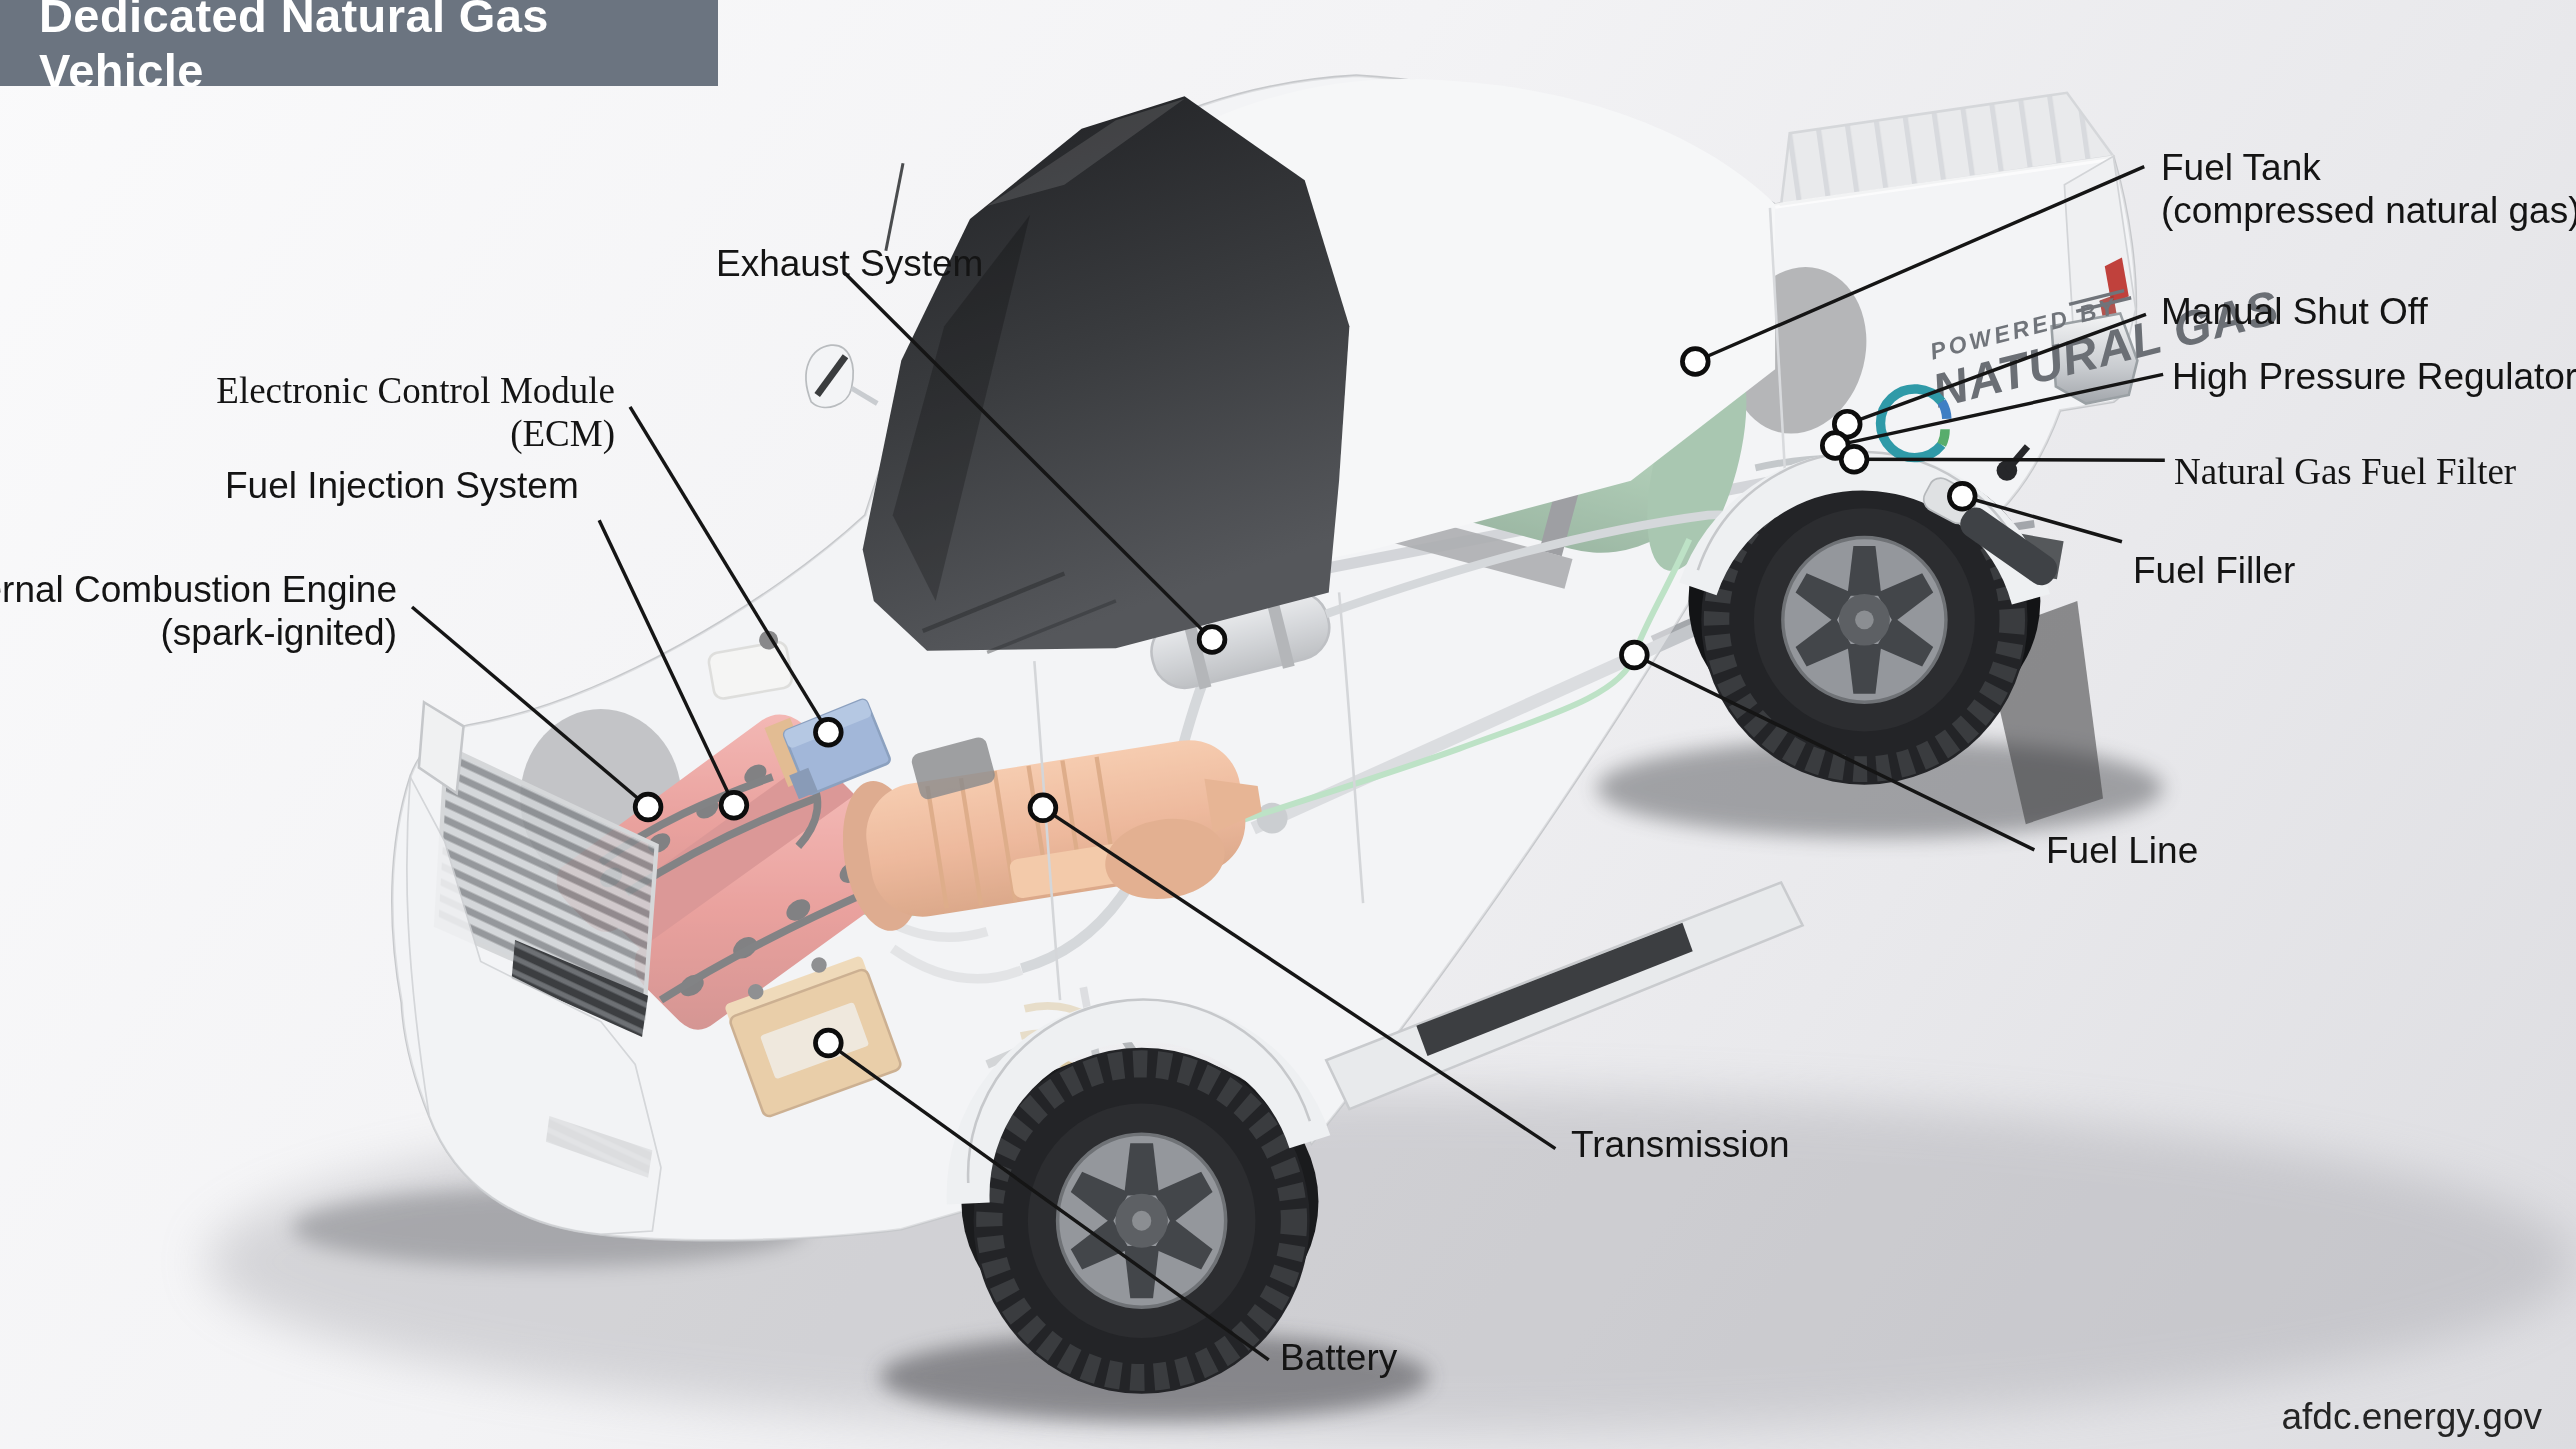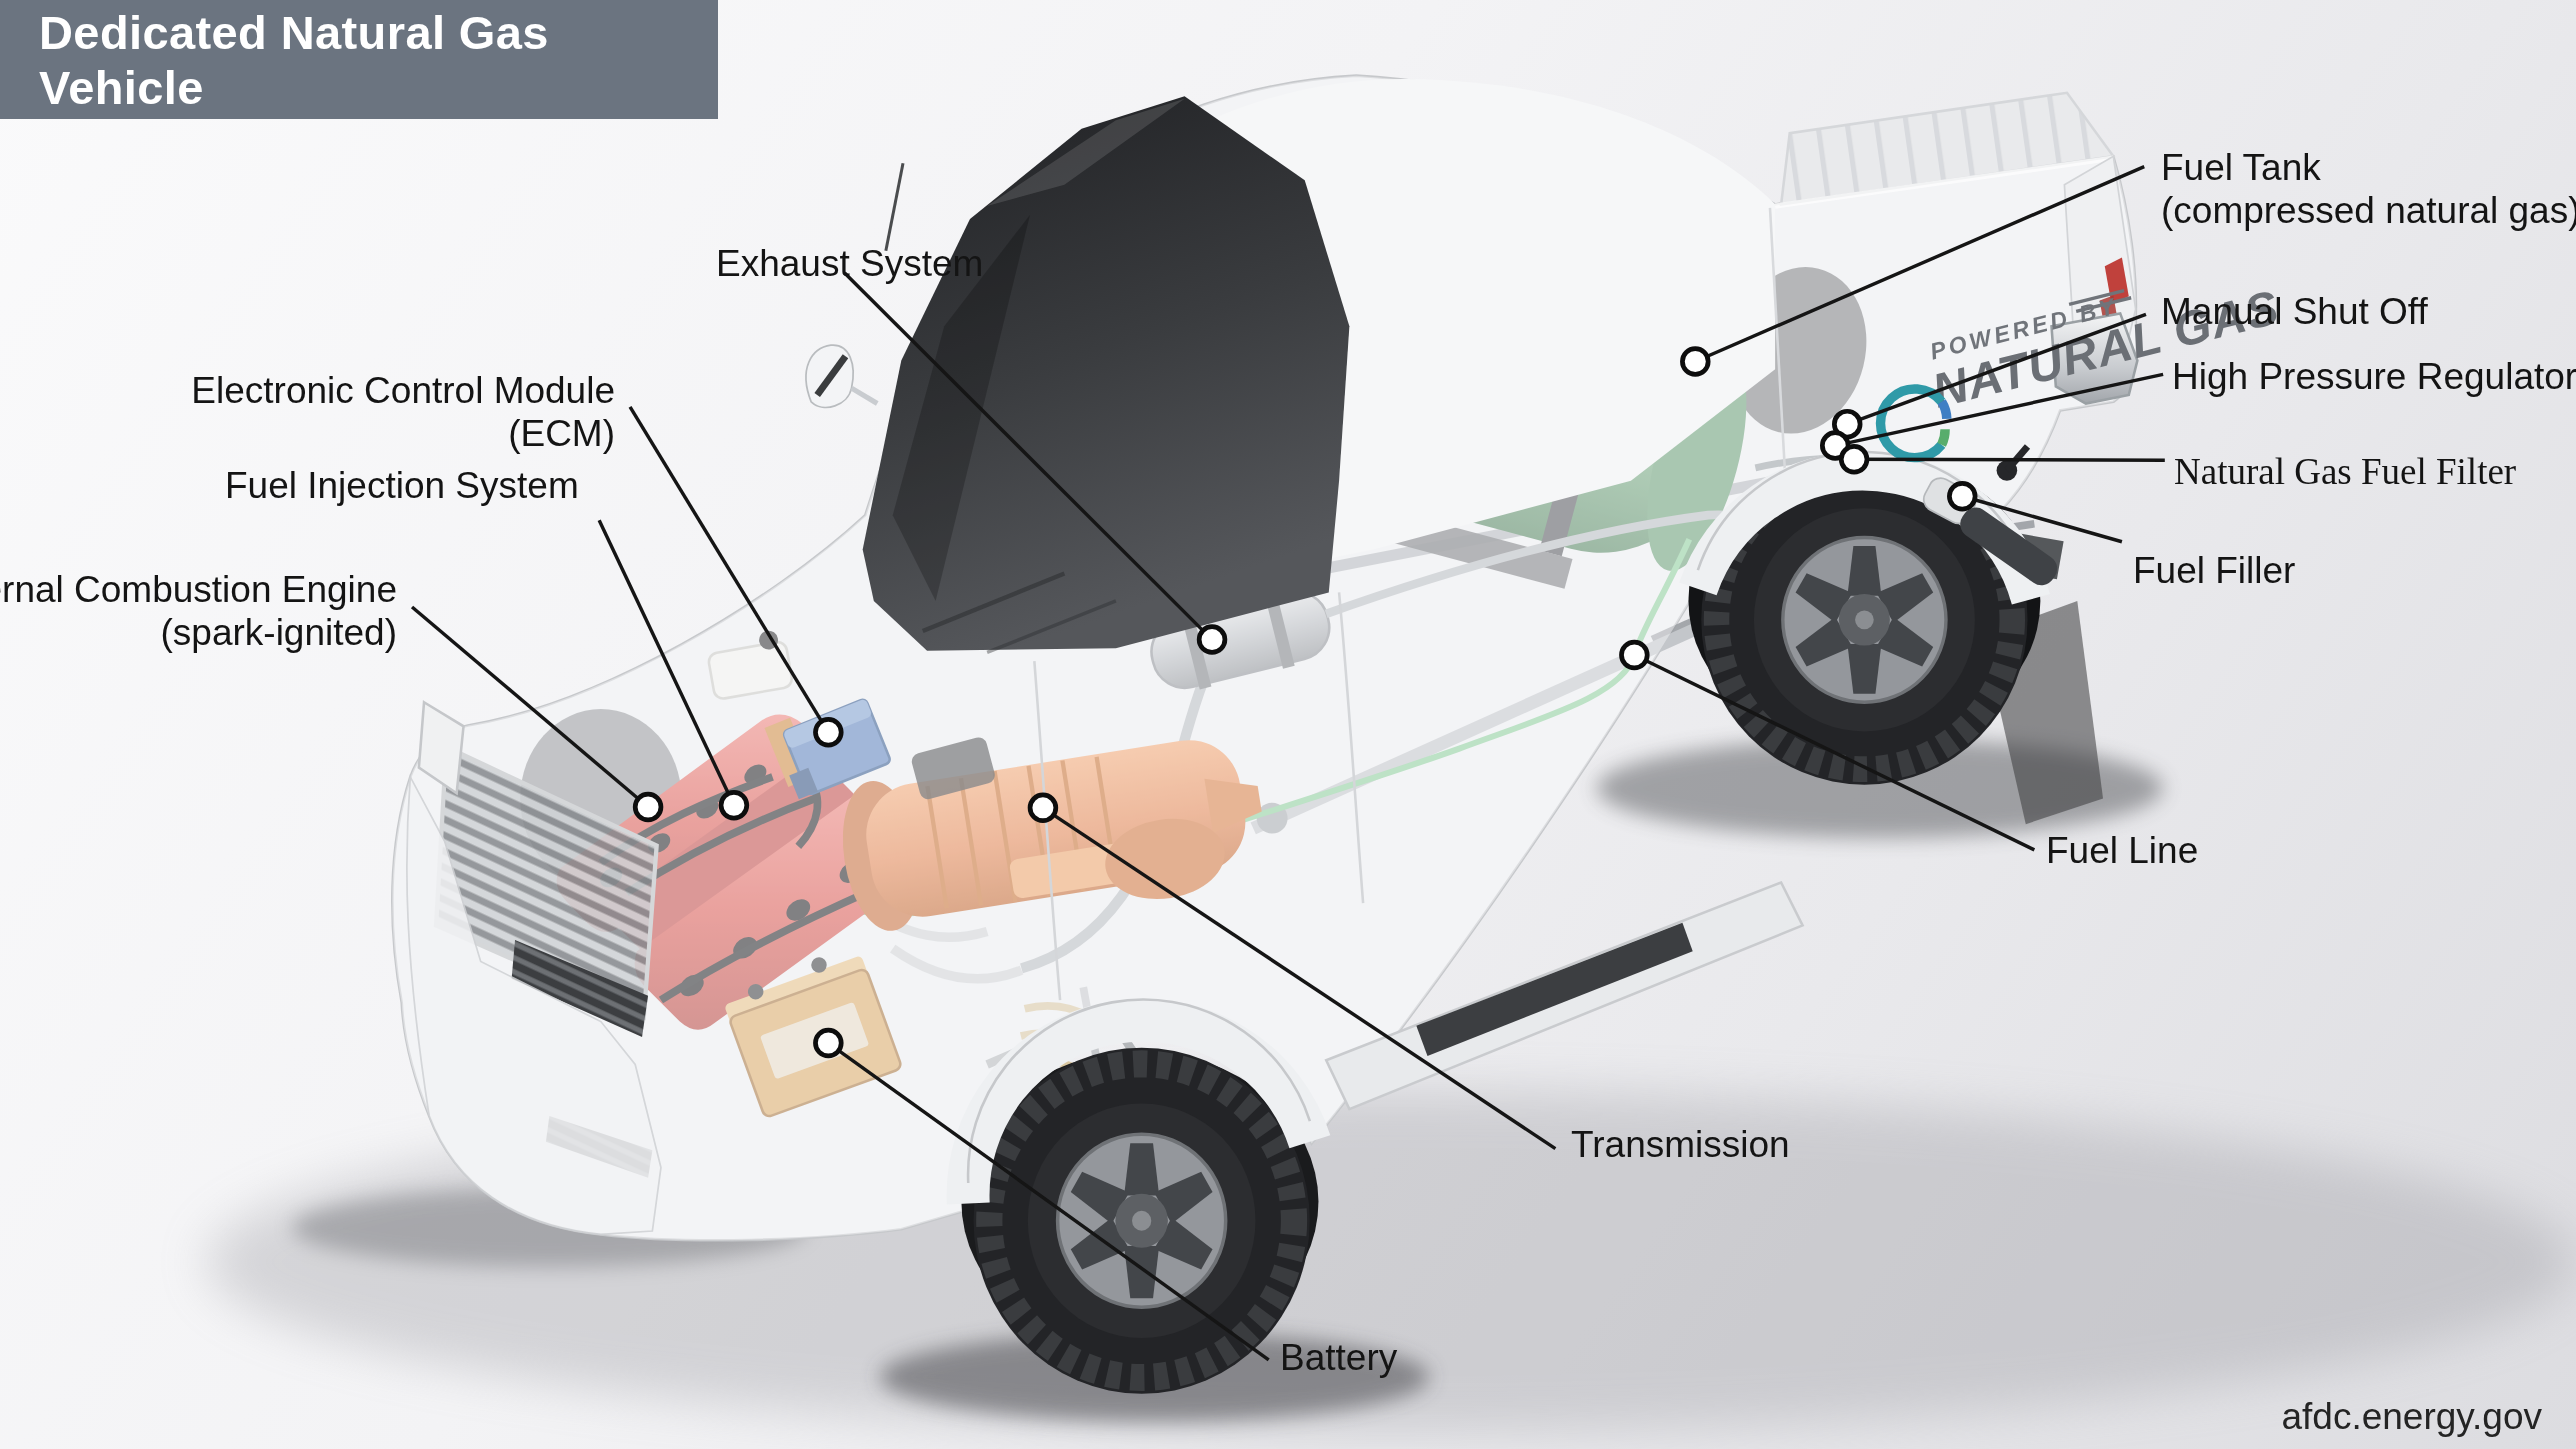--- a/index.html
+++ b/index.html
@@ -2,21 +2,21 @@
 <html style="font-size:13.7px"><head>
 <meta charset="utf-8">
 <style>
   html,body{margin:0;padding:0;background:#e9e9ec;}
   #stage{position:relative;width:2576px;height:1450px;overflow:hidden;
          font-family:"Liberation Sans",sans-serif;
          background:linear-gradient(125deg,#fafafb 0%,#f3f3f5 40%,#e9e9ec 70%,#dcdce0 100%);}
   #art{position:absolute;left:0;top:0;width:2576px;height:1450px;}
   .label{position:absolute;font-size:37px;line-height:43px;color:#141414;white-space:nowrap;}
   .label.r{text-align:right;}
-  #title-bar{position:absolute;left:0;top:0;width:718px;height:119px;background:#6b7480;
+  #title-bar{position:absolute;left:0;top:0;width:718px;height:86px;background:#6b7480;
              display:flex;align-items:center;}
   #title-bar span{color:#ffffff;font-size:47px;font-weight:bold;padding-left:39px;letter-spacing:0.4px;}
   #site-credit{position:absolute;right:34px;top:1396px;font-size:37px;color:#242424;}
 </style>
 </head>
 <body>
 
 <div id="stage">
 
   <svg id="art" viewBox="0 0 3001 1689" xmlns="http://www.w3.org/2000/svg">
@@ -346,21 +346,21 @@
       <circle cx="965" cy="1215" r="15"></circle>
     </g>
   </svg>
 
   <div id="title-bar">
     <span>Dedicated Natural Gas Vehicle</span>
   </div>
 
   <div class="label" style="left:668px;top:242px;margin-left:48px;">Exhaust System</div>
 
-  <div class="label r" style="right:1961px;top:369px;">
+  <div class="label r" style="right:1961px;top:369px;font-family:Liberation Serif, serif;">
     <div>Electronic Control Module</div>
     <div>(ECM)</div>
   </div>
 
   <div class="label" style="left:225px;top:464px;">Fuel Injection System</div>
 
   <div class="label r" style="right:2179px;top:568px;">
     <div>Internal Combustion Engine</div>
     <div>(spark-ignited)</div>
   </div>

